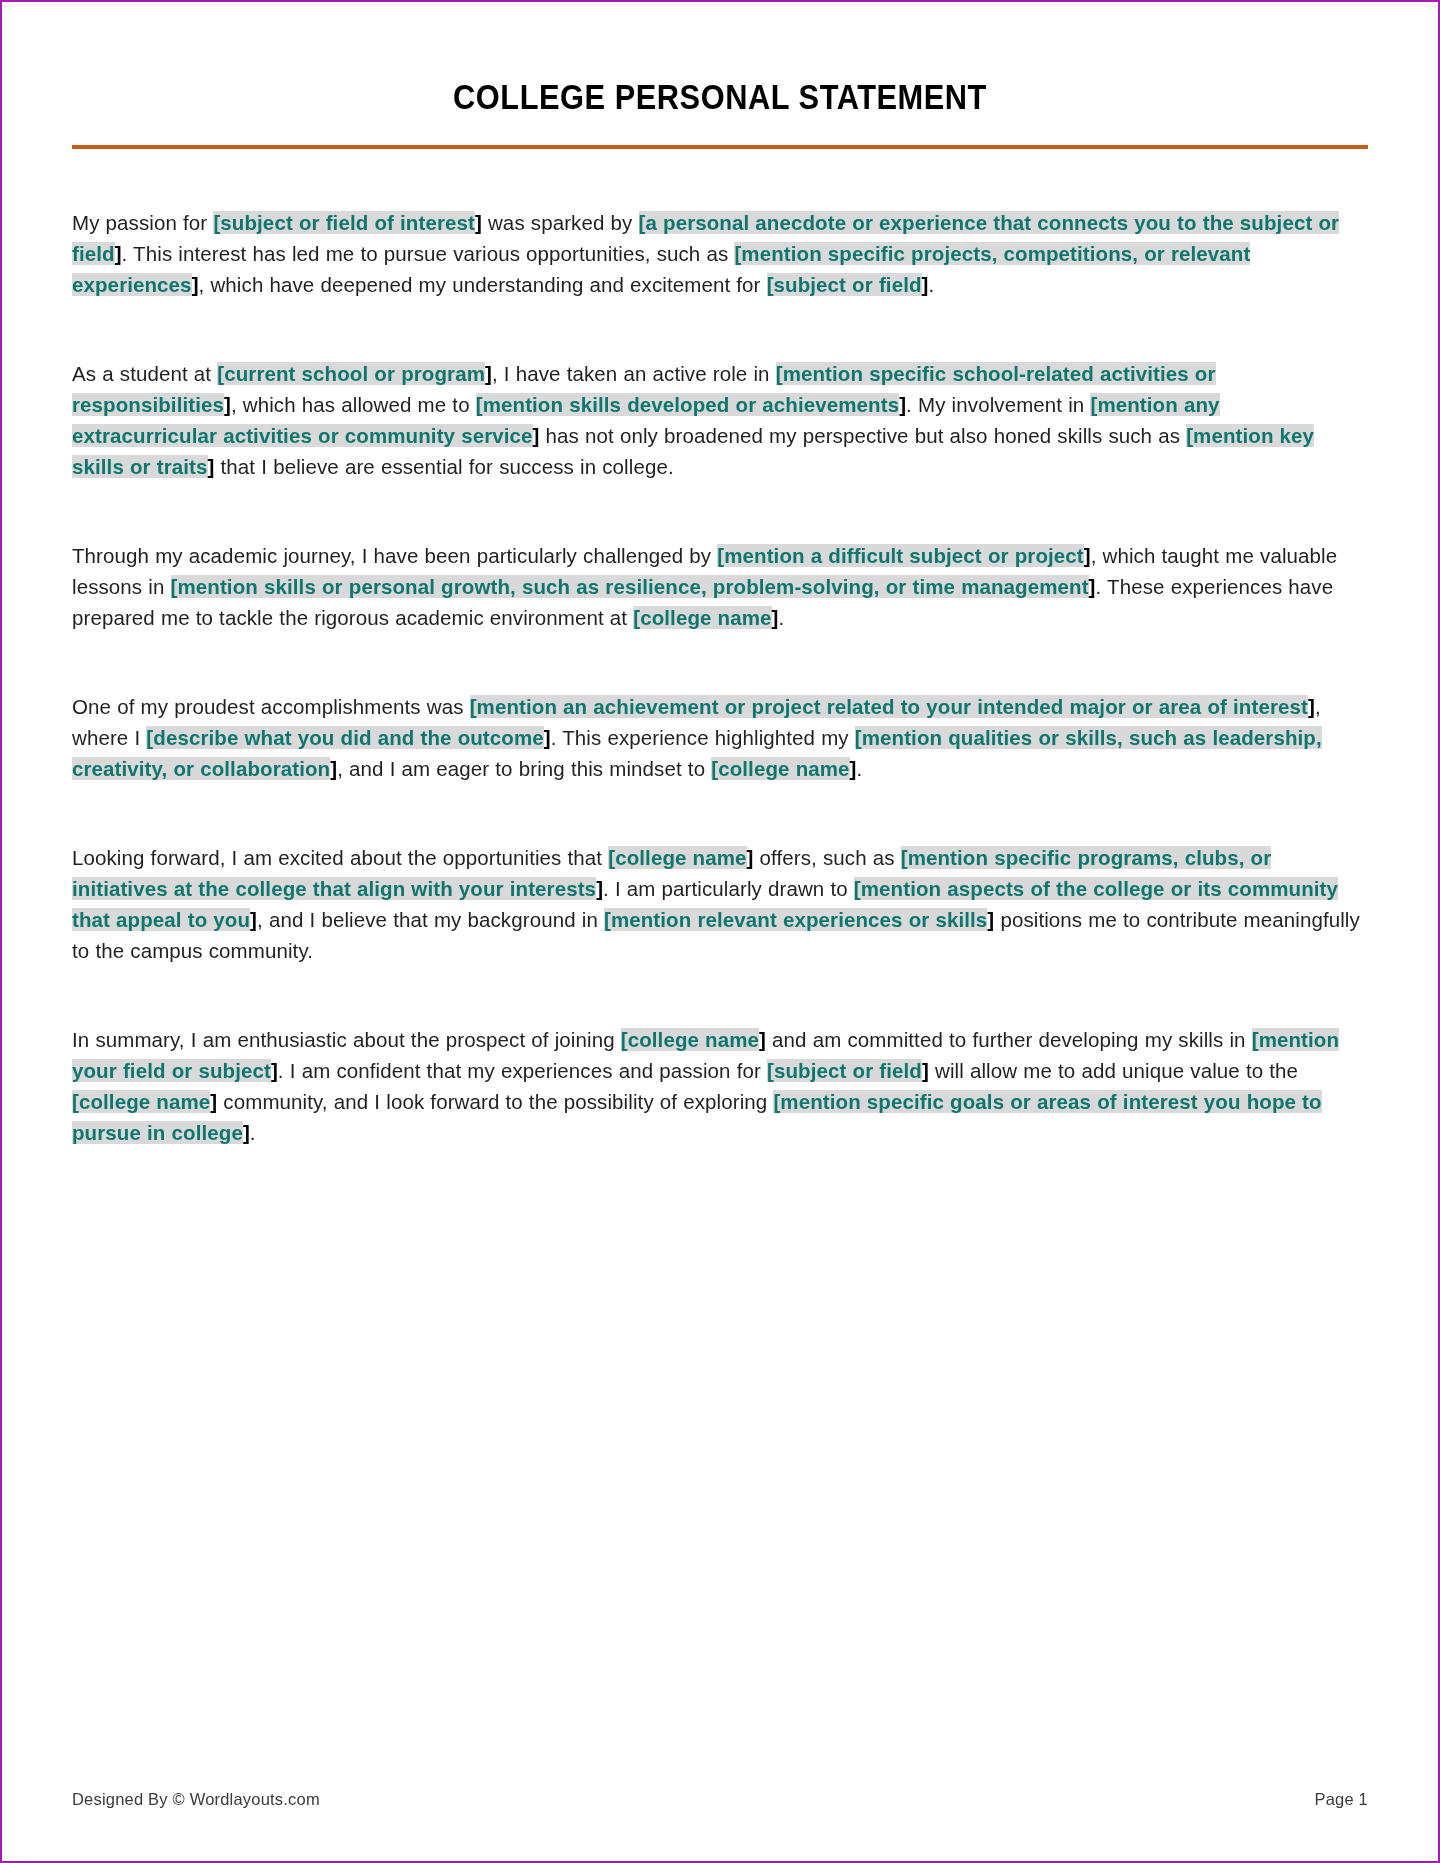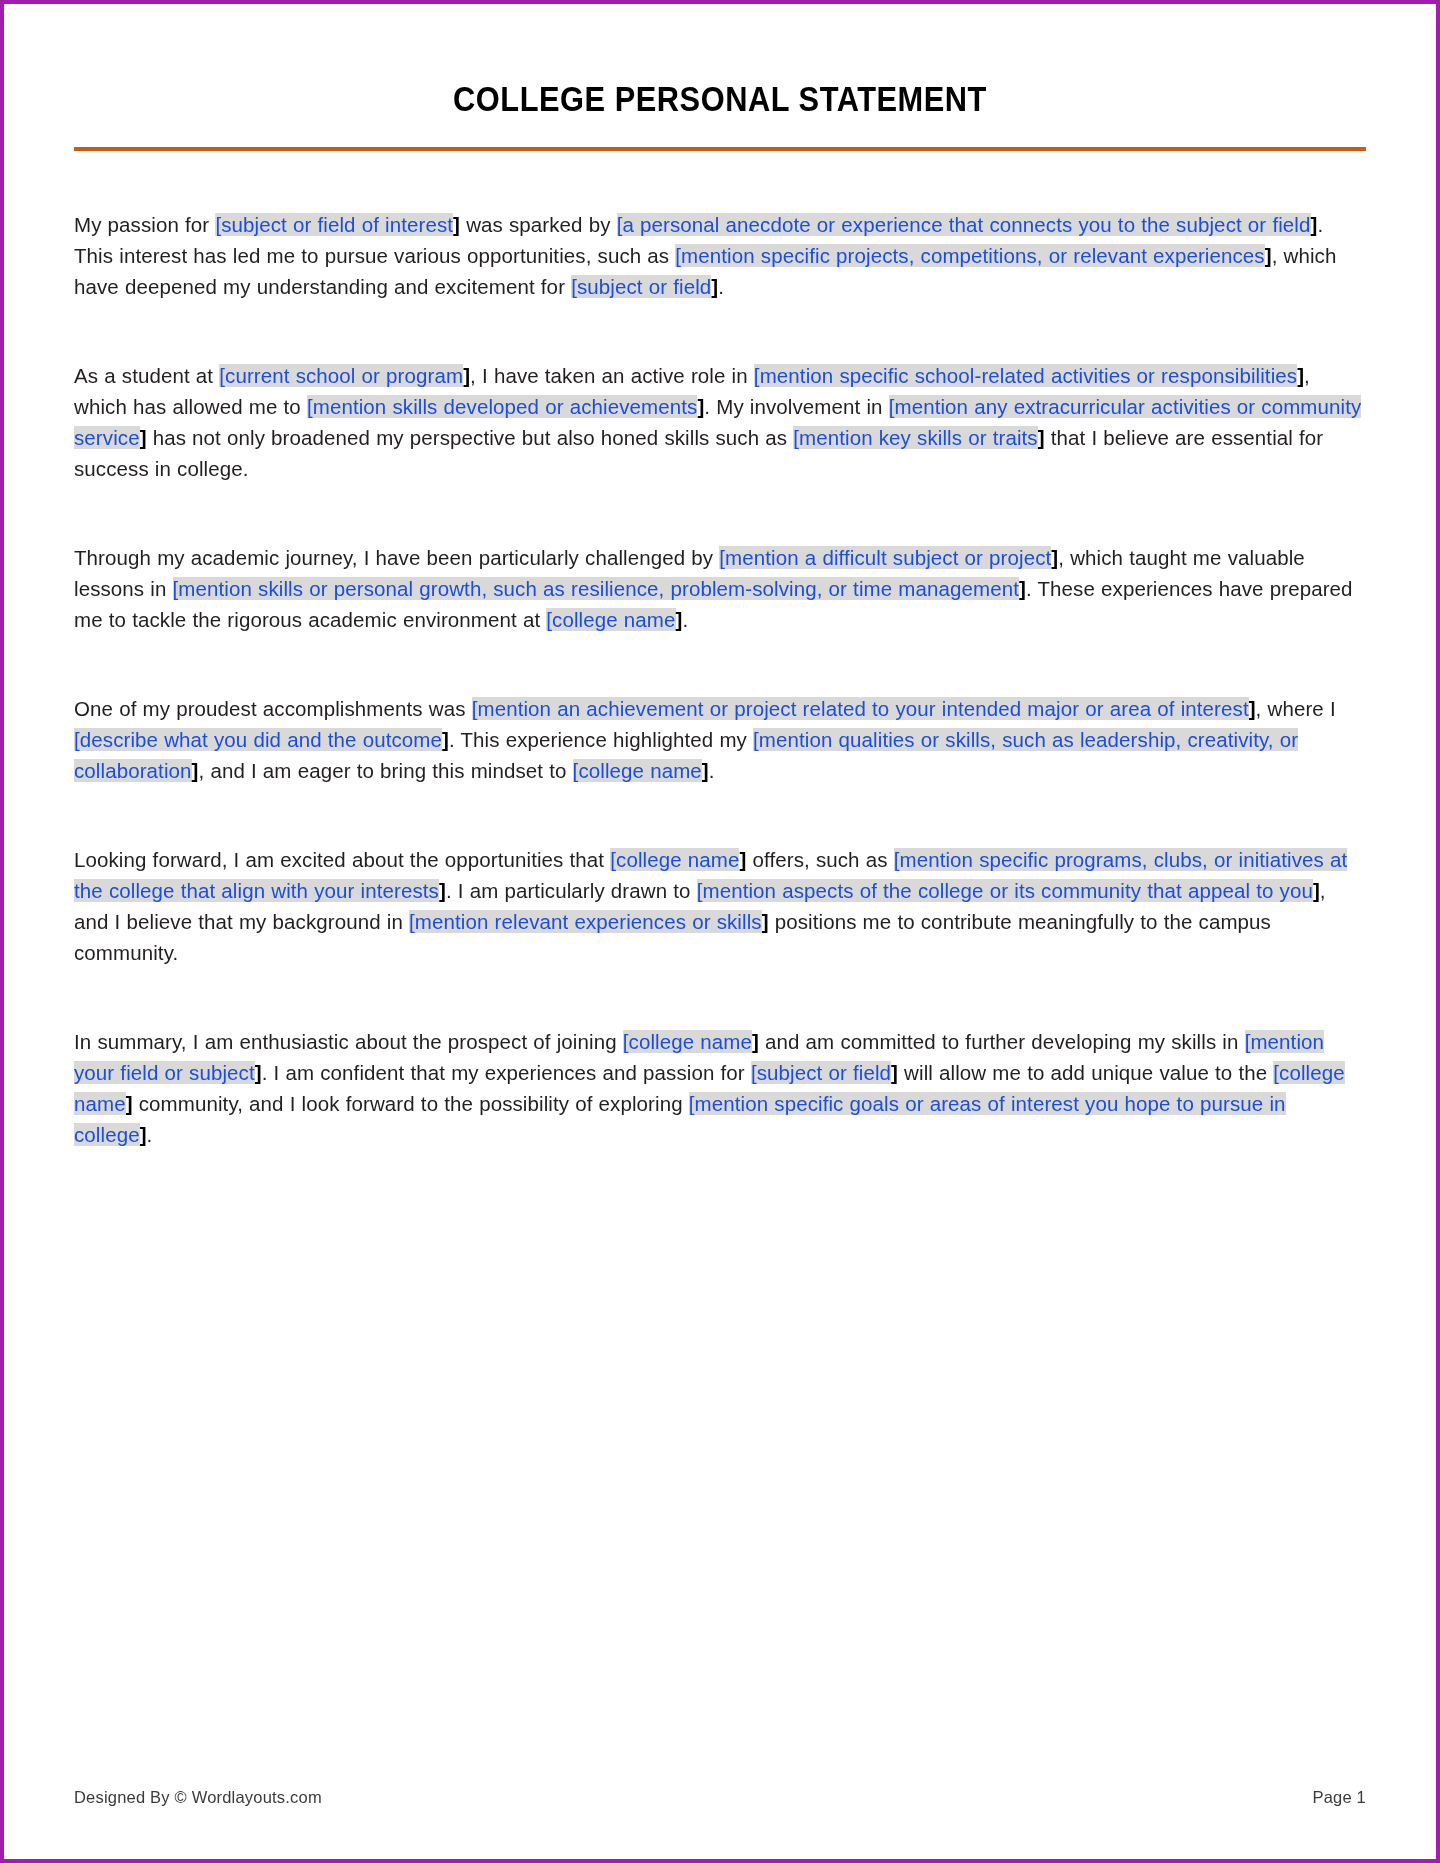--- a/index.html
+++ b/index.html
@@ -7,21 +7,21 @@
     padding: 0;
     background: #ffffff;
   }
   .page {
     position: relative;
     width: 1440px;
     height: 1863px;
     margin: 0 auto;
     background: #ffffff;
     box-sizing: border-box;
-    border: 4px solid #a21caf;
+    border: 2px solid #a21caf;
     font-family: "Liberation Sans", sans-serif;
     overflow: hidden;
   }
   .content {
     position: absolute;
     left: 70px;
     right: 70px;
     top: 0;
     bottom: 0;
   }
@@ -58,22 +58,22 @@
     line-height: 31px;
     color: #231f20;
     letter-spacing: 0.1px;
     text-align: left;
     word-spacing: 0.3px;
   }
   p.para:last-child {
     margin-bottom: 12px;
   }
   .ph {
-    font-weight: normal;
-    color: #1d4ed8;
+    font-weight: bold;
+    color: #0f766e;
     background: #d9d9d9;
     box-shadow: 0 0 0 0 #d9d9d9;
   }
   .ph-tail {
     font-weight: bold;
     color: #000000;
     background: transparent;
   }
   
   .footer {

